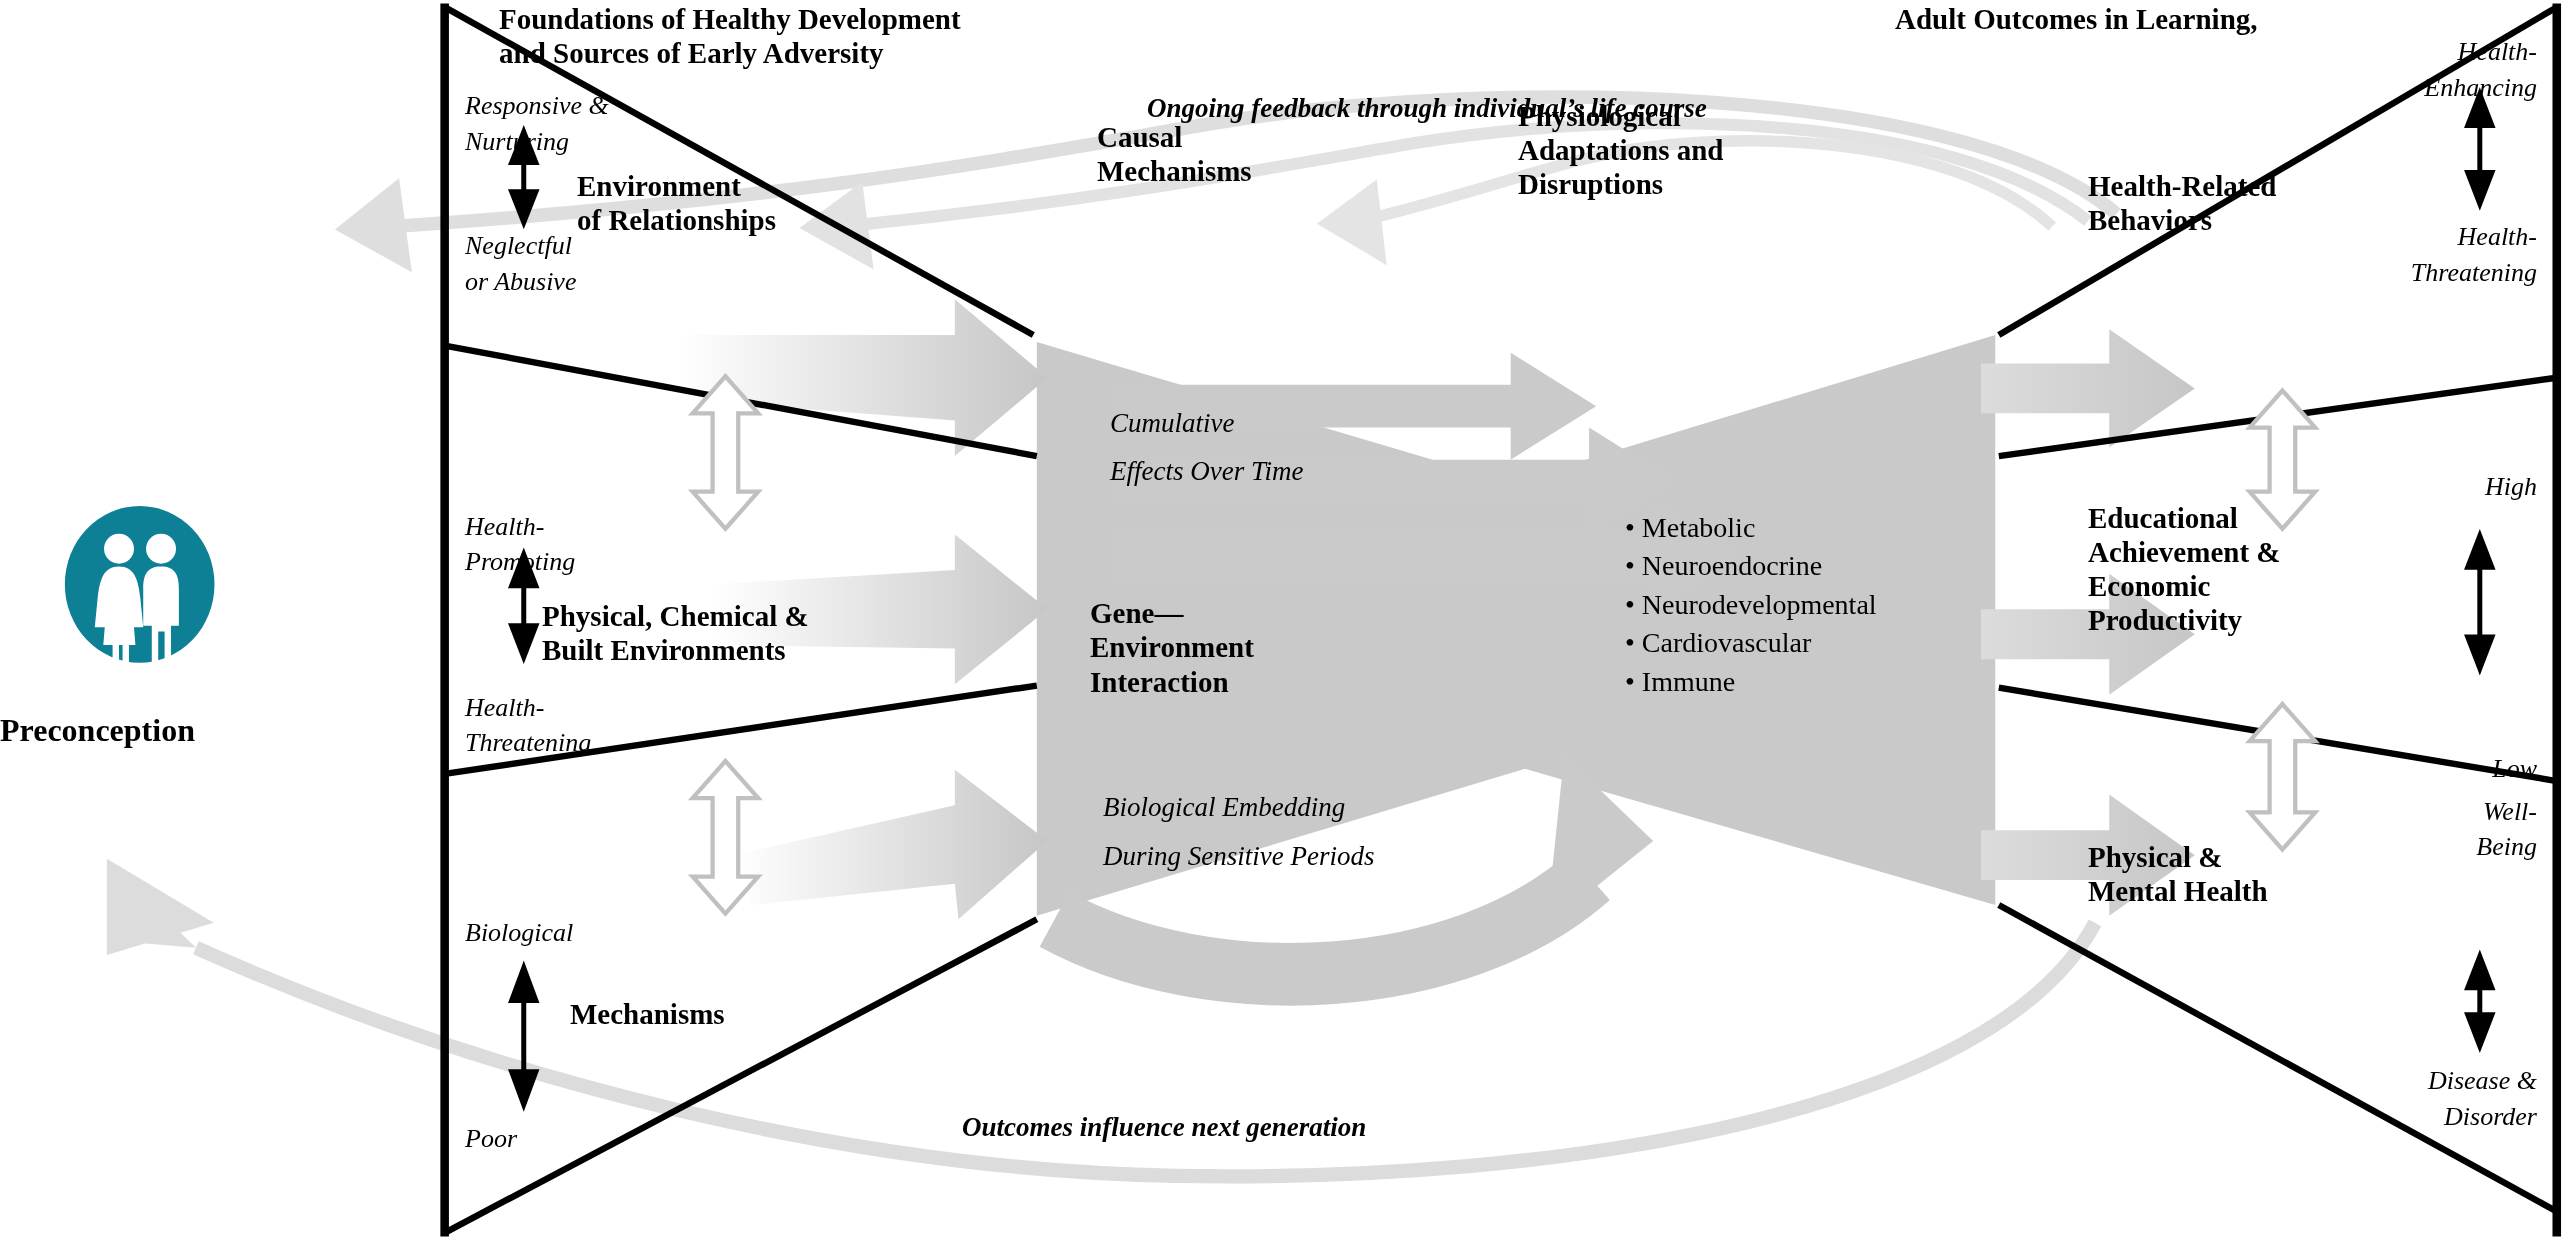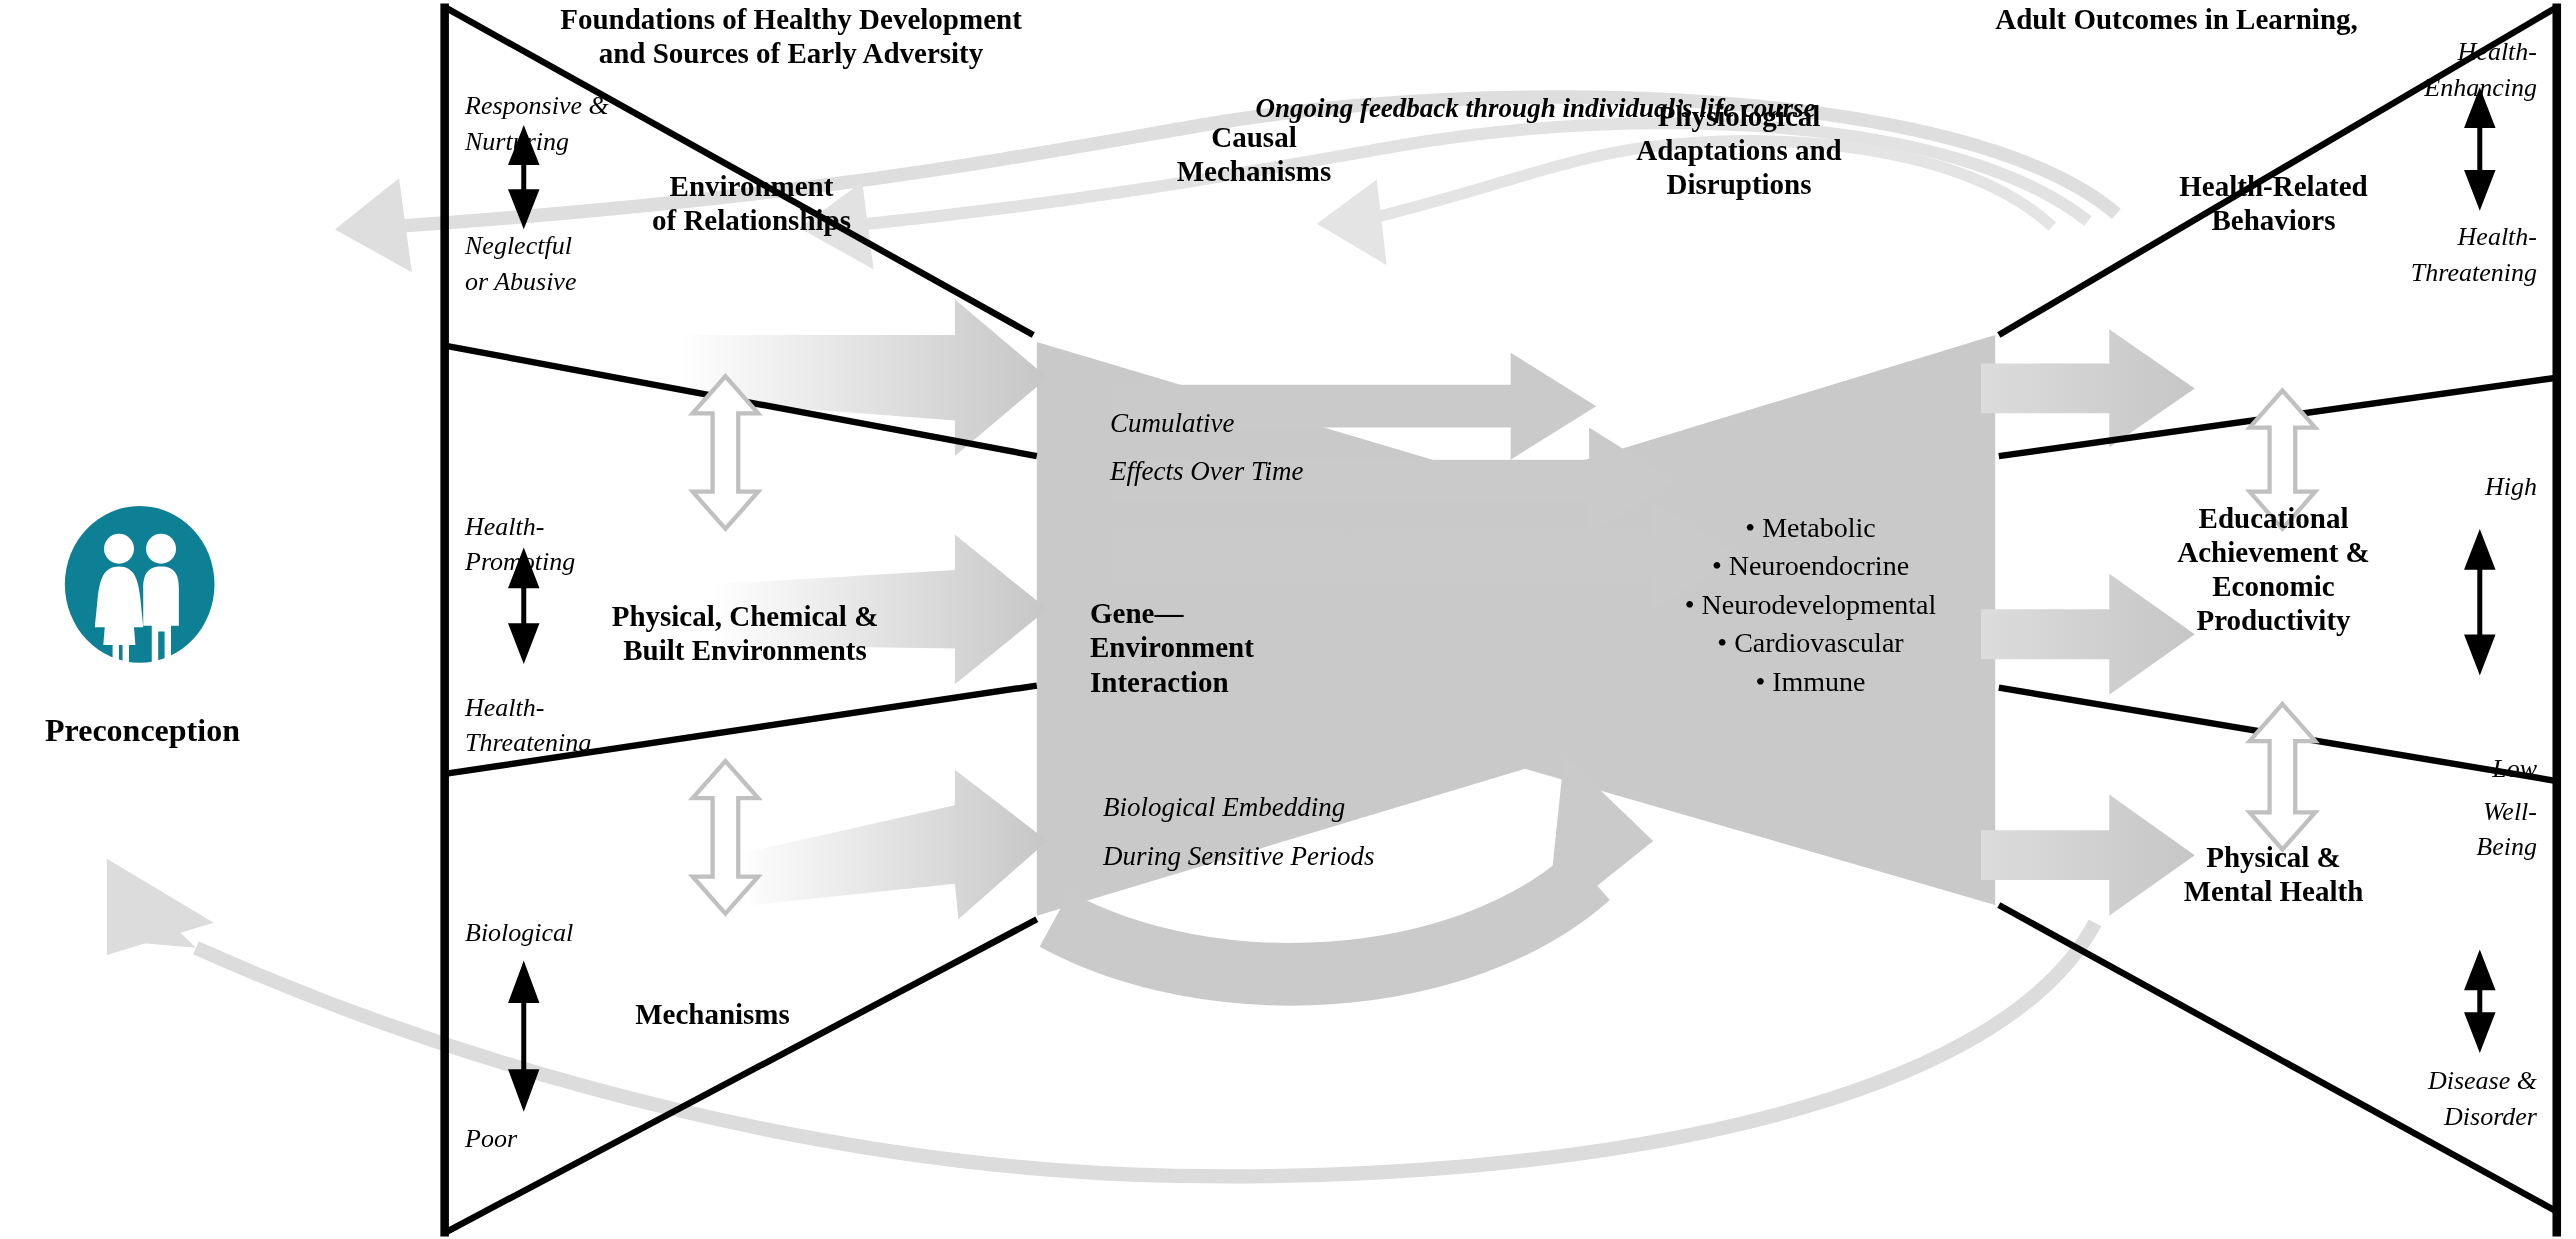--- a/index.html
+++ b/index.html
@@ -2,21 +2,21 @@
 <html style="font-size:11.4px"><head>
 <meta charset="utf-8">
 <style>
   html,body{margin:0;padding:0;background:#ffffff;}
   body{width:2576px;height:1240px;overflow:hidden;
        font-family:"Liberation Serif", serif; color:#000;}
   #stage{position:relative;width:2576px;height:1240px;background:#fff;}
   svg.layer{position:absolute;left:0;top:0;width:2576px;height:1240px;}
 
   .txt{position:absolute;white-space:pre;line-height:1.12;}
-  .ctr{text-align:center;}
+  .ctr{text-align:left;}
   .rgt{text-align:right;}
   .lft{text-align:left;}
 
   
   .s-title{font-size:29px;font-weight:bold;}
   .s-cat{font-size:29px;font-weight:bold;}
   .s-scale{font-size:26px;font-style:italic;}
   .s-flow{font-size:27px;font-style:italic;font-weight:bold;}
   .s-inner{font-size:27px;font-style:italic;}
   .s-bullet{font-size:28px;}
@@ -274,17 +274,18 @@
 
   <div class="txt rgt s-scale" style="left:2273px;top:797px;width:264px;">Well-</div>
   <div class="txt rgt s-scale" style="left:2273px;top:832px;width:264px;">Being</div>
   <div class="txt rgt s-scale" style="left:2273px;top:1066px;width:264px;">Disease &amp;</div>
   <div class="txt rgt s-scale" style="left:2273px;top:1102px;width:264px;">Disorder</div>
 
   <div class="txt ctr s-cat" style="left:2088px;top:841px;width:371px;">Physical &amp;</div>
   <div class="txt ctr s-cat" style="left:2088px;top:875px;width:371px;">Mental Health</div>
 
   <div class="txt ctr s-flow" style="left:1147px;top:93px;width:777px;">Ongoing feedback through individual’s life course</div>
+  <div class="txt ctr s-flow" style="left:962px;top:1112px;width:720px;">Outcomes influence next generation</div>
 
   <div class="txt ctr s-precon" style="left:0px;top:713px;width:285px;">Preconception</div>
 
 </div>
 
 
 </body></html>

